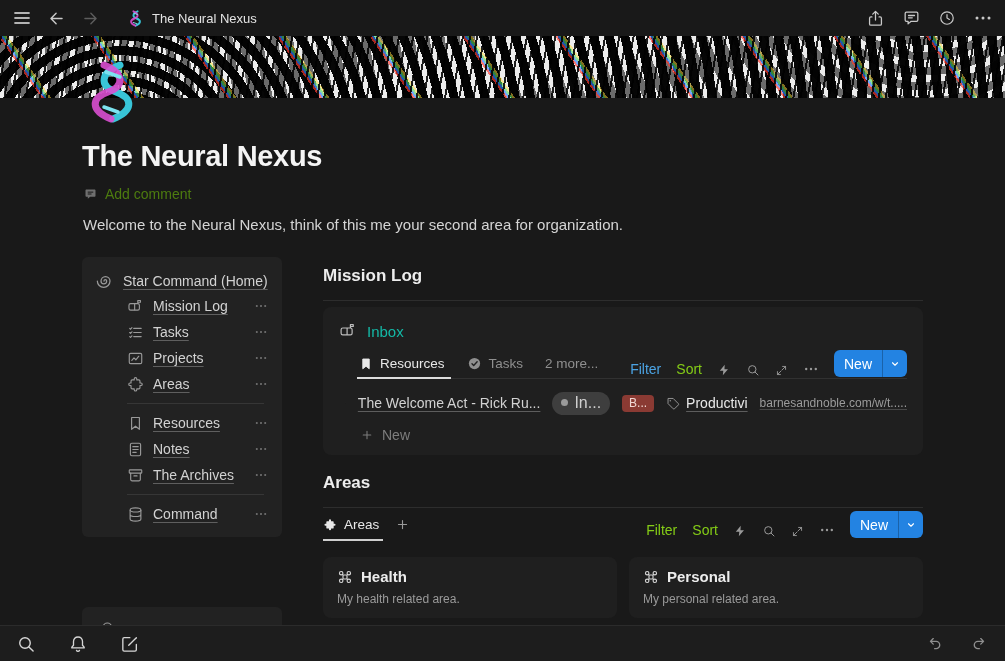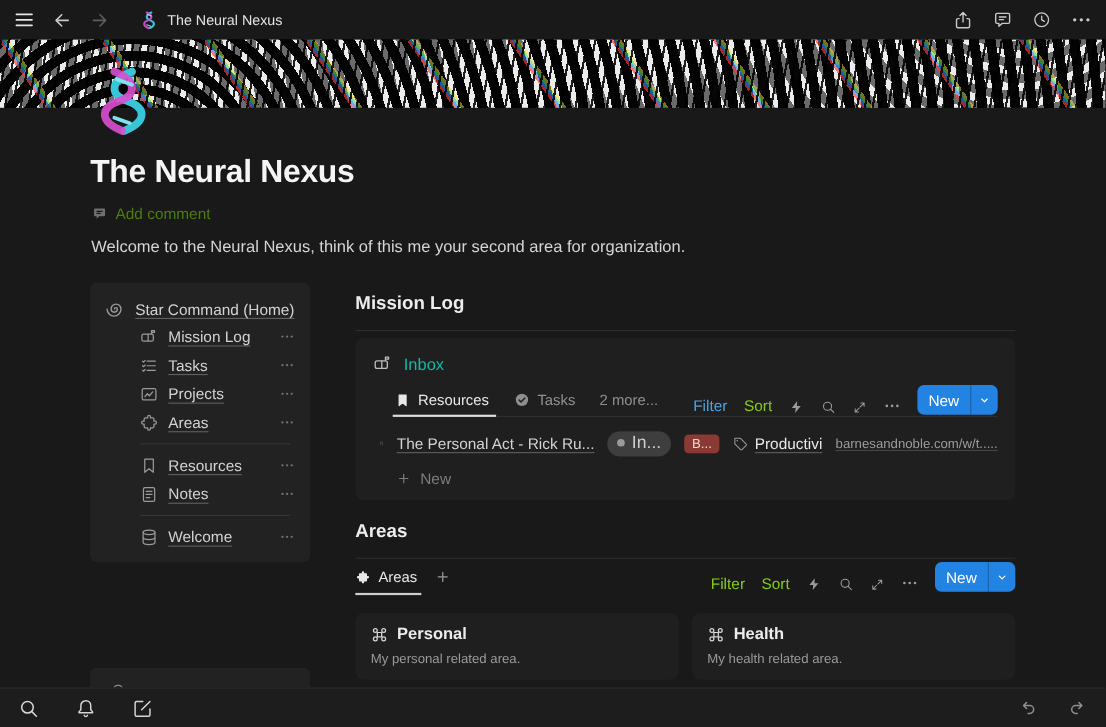--- a/index.html
+++ b/index.html
@@ -353,28 +353,39 @@
     <svg class="ic nav-ic" width="17" height="17">
         <use href="#i-note"></use>
       </svg>
     <a class="pagelink">Notes</a>
     <button class="menu-dots">
         <svg class="ic" width="14" height="14">
           <use href="#i-dots"></use>
         </svg>
       </button>
   </div>
+  <div class="nav-item">
+    <svg class="ic nav-ic" width="17" height="17">
+        <use href="#i-archive"></use>
+      </svg>
+    <a class="pagelink">The Archives</a>
+    <button class="menu-dots">
+        <svg class="ic" width="14" height="14">
+          <use href="#i-dots"></use>
+        </svg>
+      </button>
+  </div>
 
   <div class="nav-div"></div>
 
   <div class="nav-item">
     <svg class="ic nav-ic" width="17" height="17">
         <use href="#i-database"></use>
       </svg>
-    <a class="pagelink">Welcome</a>
+    <a class="pagelink">Command</a>
     <button class="menu-dots">
         <svg class="ic" width="14" height="14">
           <use href="#i-dots"></use>
         </svg>
       </button>
   </div>
 </aside>
 
 <aside class="panel2">
   <svg class="ic" width="18" height="18">
@@ -444,21 +455,21 @@
               </svg>
             </button>
         </div>
       </div>
     </div>
 
     <div class="db-row">
       <svg class="ic" width="16" height="16" style="color:#9a9a9a">
           <use href="#i-bookmark"></use>
         </svg>
-      <a class="pagelink row-title">The Personal Act - Rick Ru...</a>
+      <a class="pagelink row-title">The Welcome Act - Rick Ru...</a>
       <span class="pill">
         <i class="dot"></i>
         <span>In...</span>
       </span>
       <span class="badge-red">B...</span>
       <span class="tag-cell">
         <svg class="ic" width="14" height="14" style="color:#9a9a9a">
             <use href="#i-tag"></use>
           </svg>
         <a class="pagelink" style="font-size:14px;color:#e8e8e8">Productivi</a>
@@ -524,32 +535,32 @@
       </div>
     </div>
   </div>
 
   <div class="cards-row">
     <div class="area-card">
       <div class="ac-head">
         <svg class="ic cmd-ic" width="16" height="16">
             <use href="#i-command"></use>
           </svg>
-        <span class="ac-title">Personal</span>
-      </div>
-      <div class="ac-desc">My personal related area.</div>
+        <span class="ac-title">Health</span>
+      </div>
+      <div class="ac-desc">My health related area.</div>
     </div>
     <div class="area-card">
       <div class="ac-head">
         <svg class="ic cmd-ic" width="16" height="16">
             <use href="#i-command"></use>
           </svg>
-        <span class="ac-title">Health</span>
-      </div>
-      <div class="ac-desc">My health related area.</div>
+        <span class="ac-title">Personal</span>
+      </div>
+      <div class="ac-desc">My personal related area.</div>
     </div>
   </div>
 </main>
 
 <footer class="bottombar">
   <div class="bb-left">
     <button>
         <svg class="ic" width="20" height="20">
           <use href="#i-search"></use>
         </svg>

